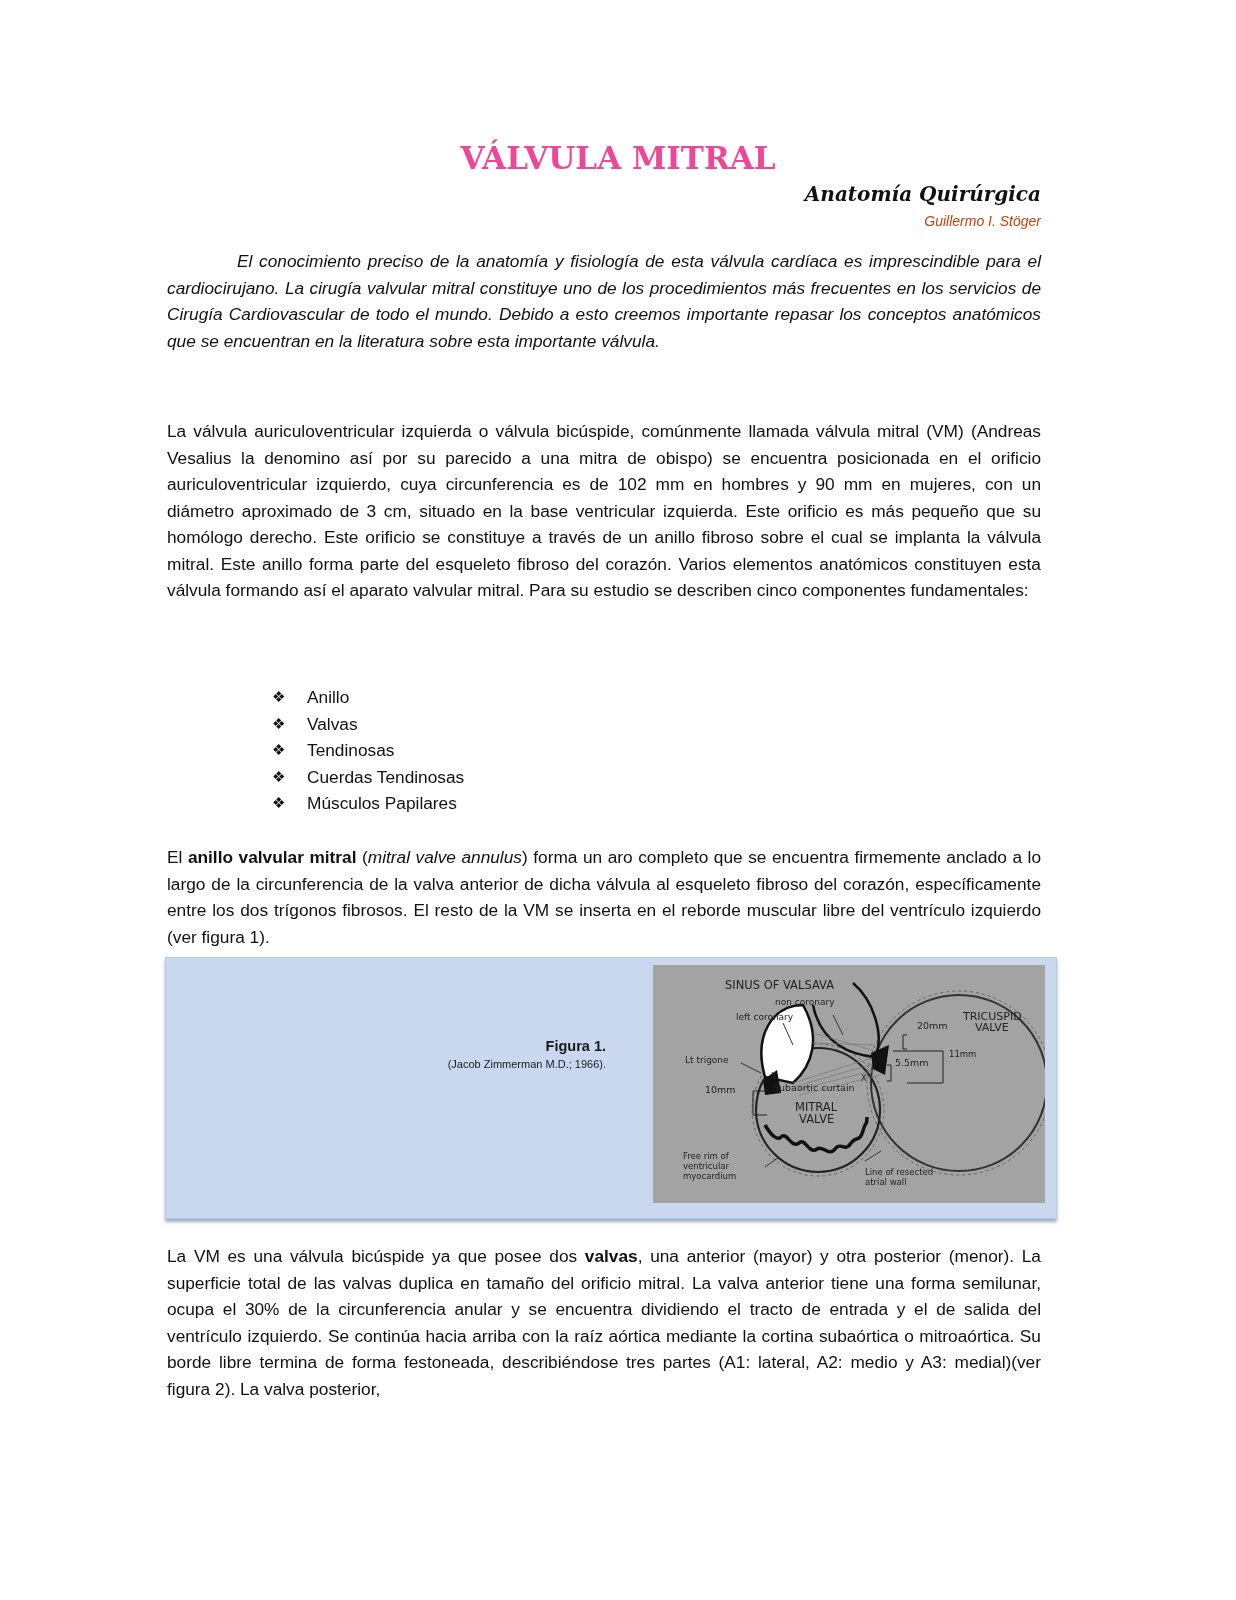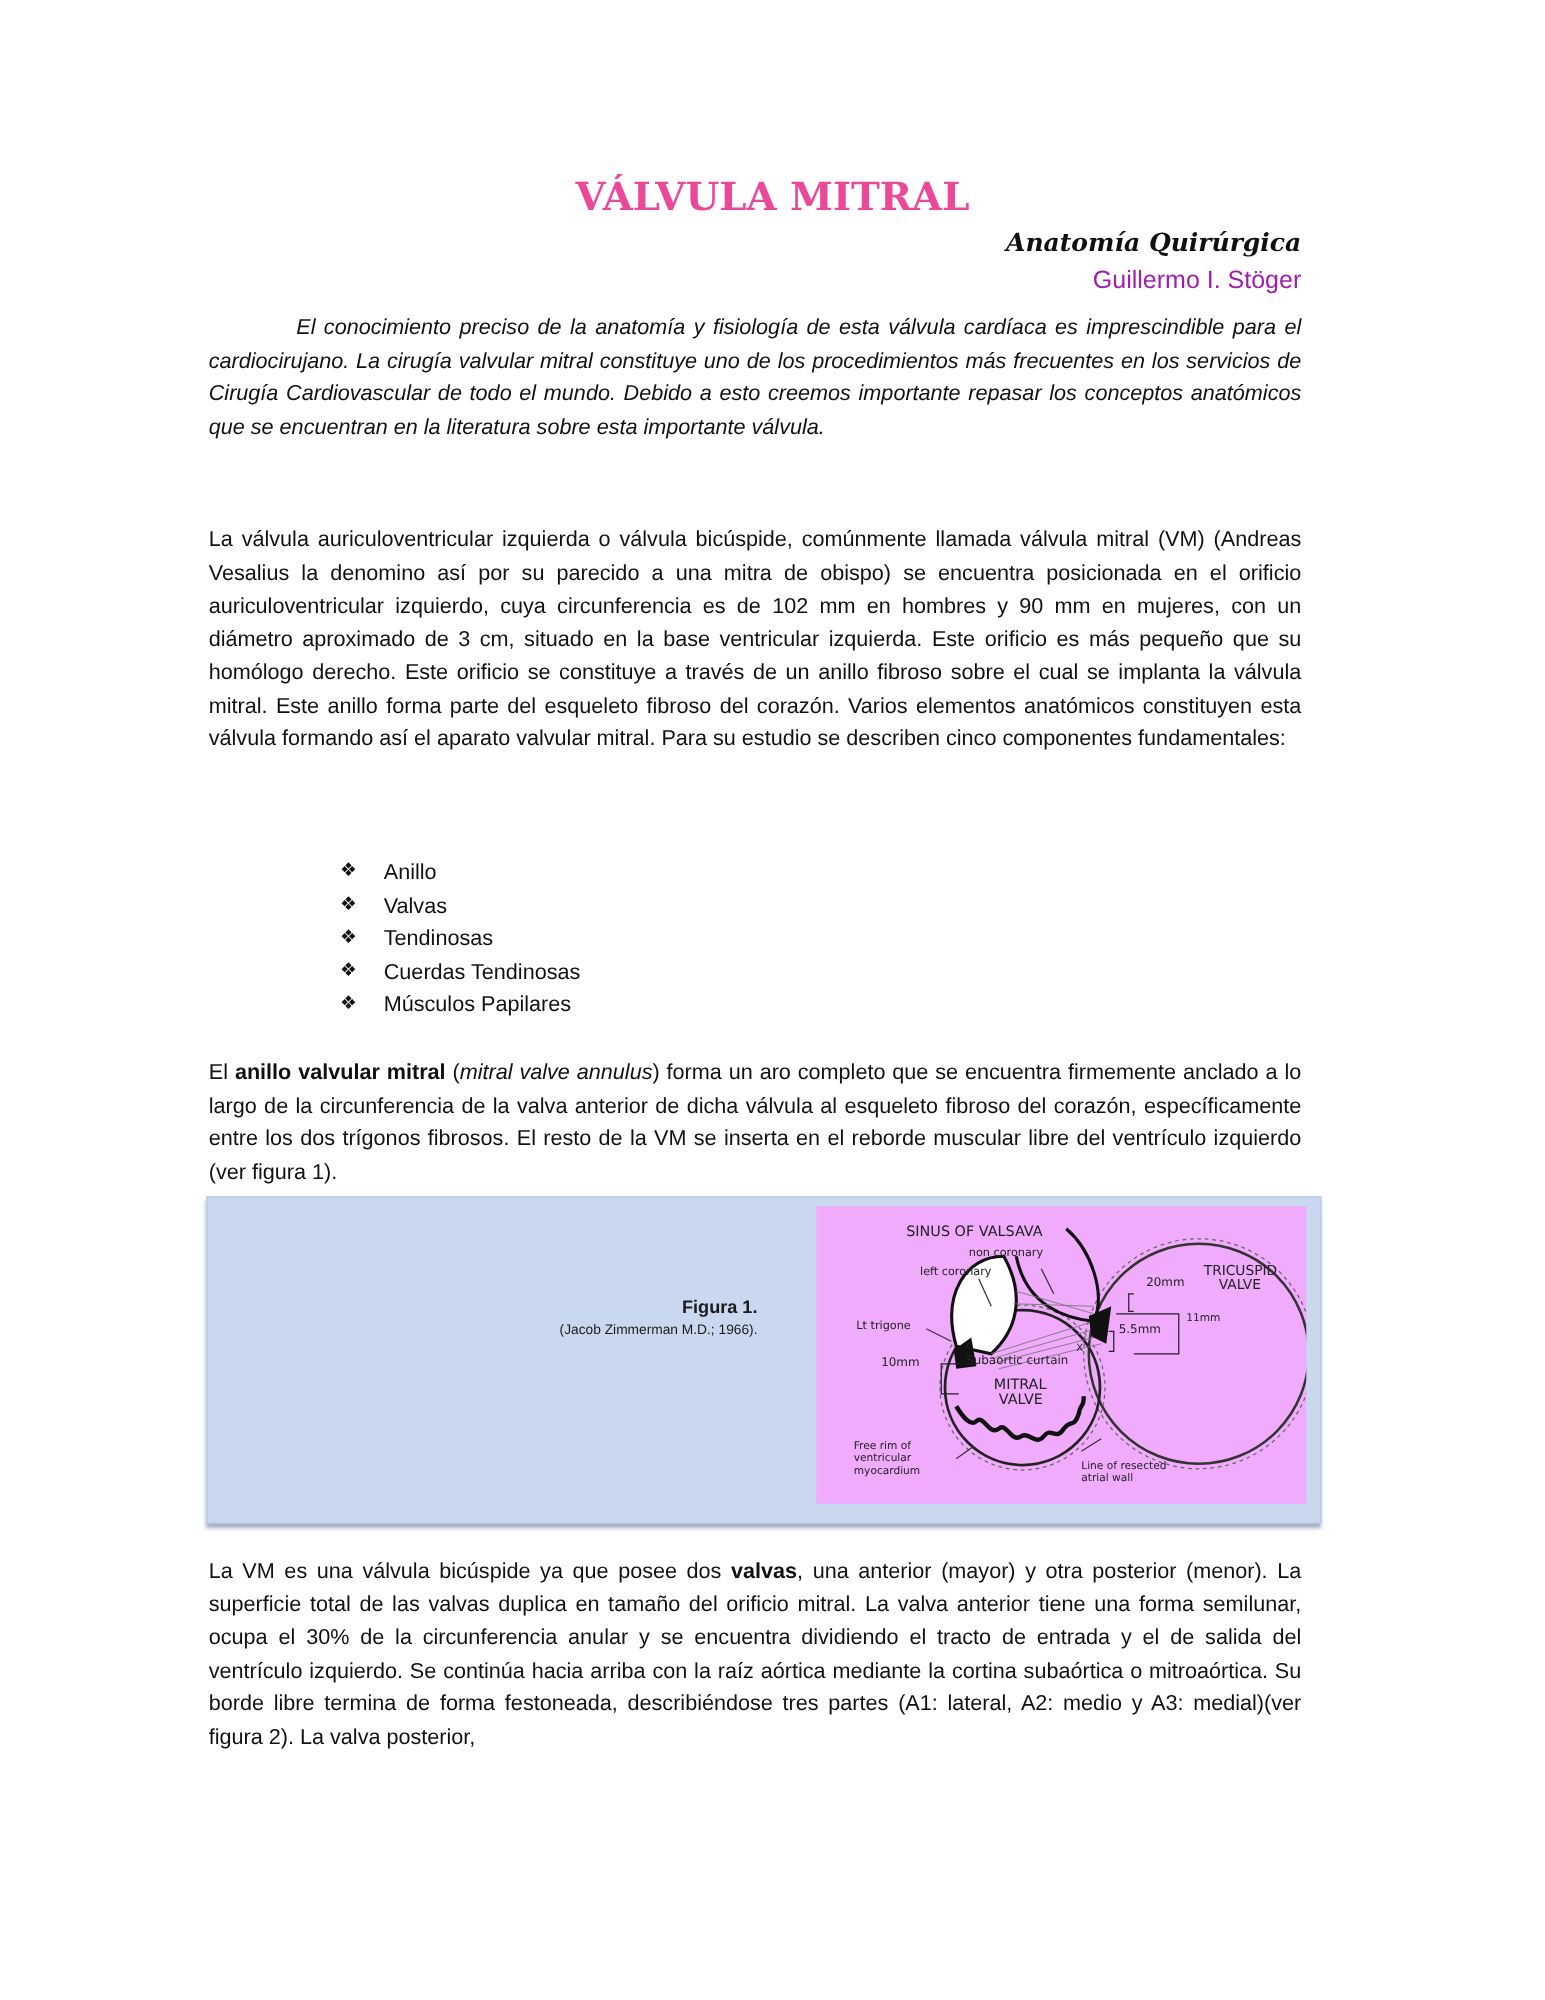--- a/index.html
+++ b/index.html
@@ -10,21 +10,21 @@
     font-family: "DejaVu Serif", "Liberation Serif", serif; font-weight: bold;
     font-size: 31px; color: #ec4899; letter-spacing: 0px;
   }
   .subtitle {
     position: absolute; right: 195px; top: 182px;
     font-family: "DejaVu Serif", serif; font-style: italic; font-weight: bold;
     font-size: 20px; color: #111; text-align: right;
   }
   .author {
     position: absolute; right: 195px; top: 213px;
-    font-family: "Liberation Sans", sans-serif; font-size: 20px; color: #a21caf;
+    font-family: "Liberation Sans", sans-serif; font-size: 14px; color: #c2410c; font-style: italic;
   }
   .para {
     position: absolute; left: 167px; width: 874px;
     font-family: "Liberation Sans", sans-serif; font-size: 17.3px; line-height: 26.5px;
     text-align: justify; color: #111;
   }
   .para.intro { font-style: italic; text-indent: 70px; top: 248px; }
   .para.p1 { top: 418px; }
   .para.p2 { top: 844px; }
   .para.p3 { top: 1243px; }
@@ -39,21 +39,21 @@
     box-shadow: 0 3px 3px rgba(120,140,170,0.7);
   }
   .figcaption {
     position: absolute; left: 20px; top: 76px; width: 420px; text-align: right;
     font-family: "Liberation Sans", sans-serif; color: #1a1a1a;
   }
   .fig-label { font-weight: bold; font-size: 14.5px; line-height: 24px; }
   .fig-desc { font-size: 14.5px; line-height: 24px; }
   .fig-credit { font-size: 11px; margin-top: 0; }
   .figimg {
-    position: absolute; left: 487px; top: 7px; width: 392px; height: 238px; background: #f0abfc;
+    position: absolute; left: 487px; top: 7px; width: 392px; height: 238px; background: #a3a3a3;
   }
   .figimg svg { width: 100%; height: 100%; }
   .diag-text { font-family: "DejaVu Sans", sans-serif; fill: #222; }
 </style>
 </head>
 <body>
 
 <div class="page">
 
   <div class="title">VÁLVULA MITRAL</div>

